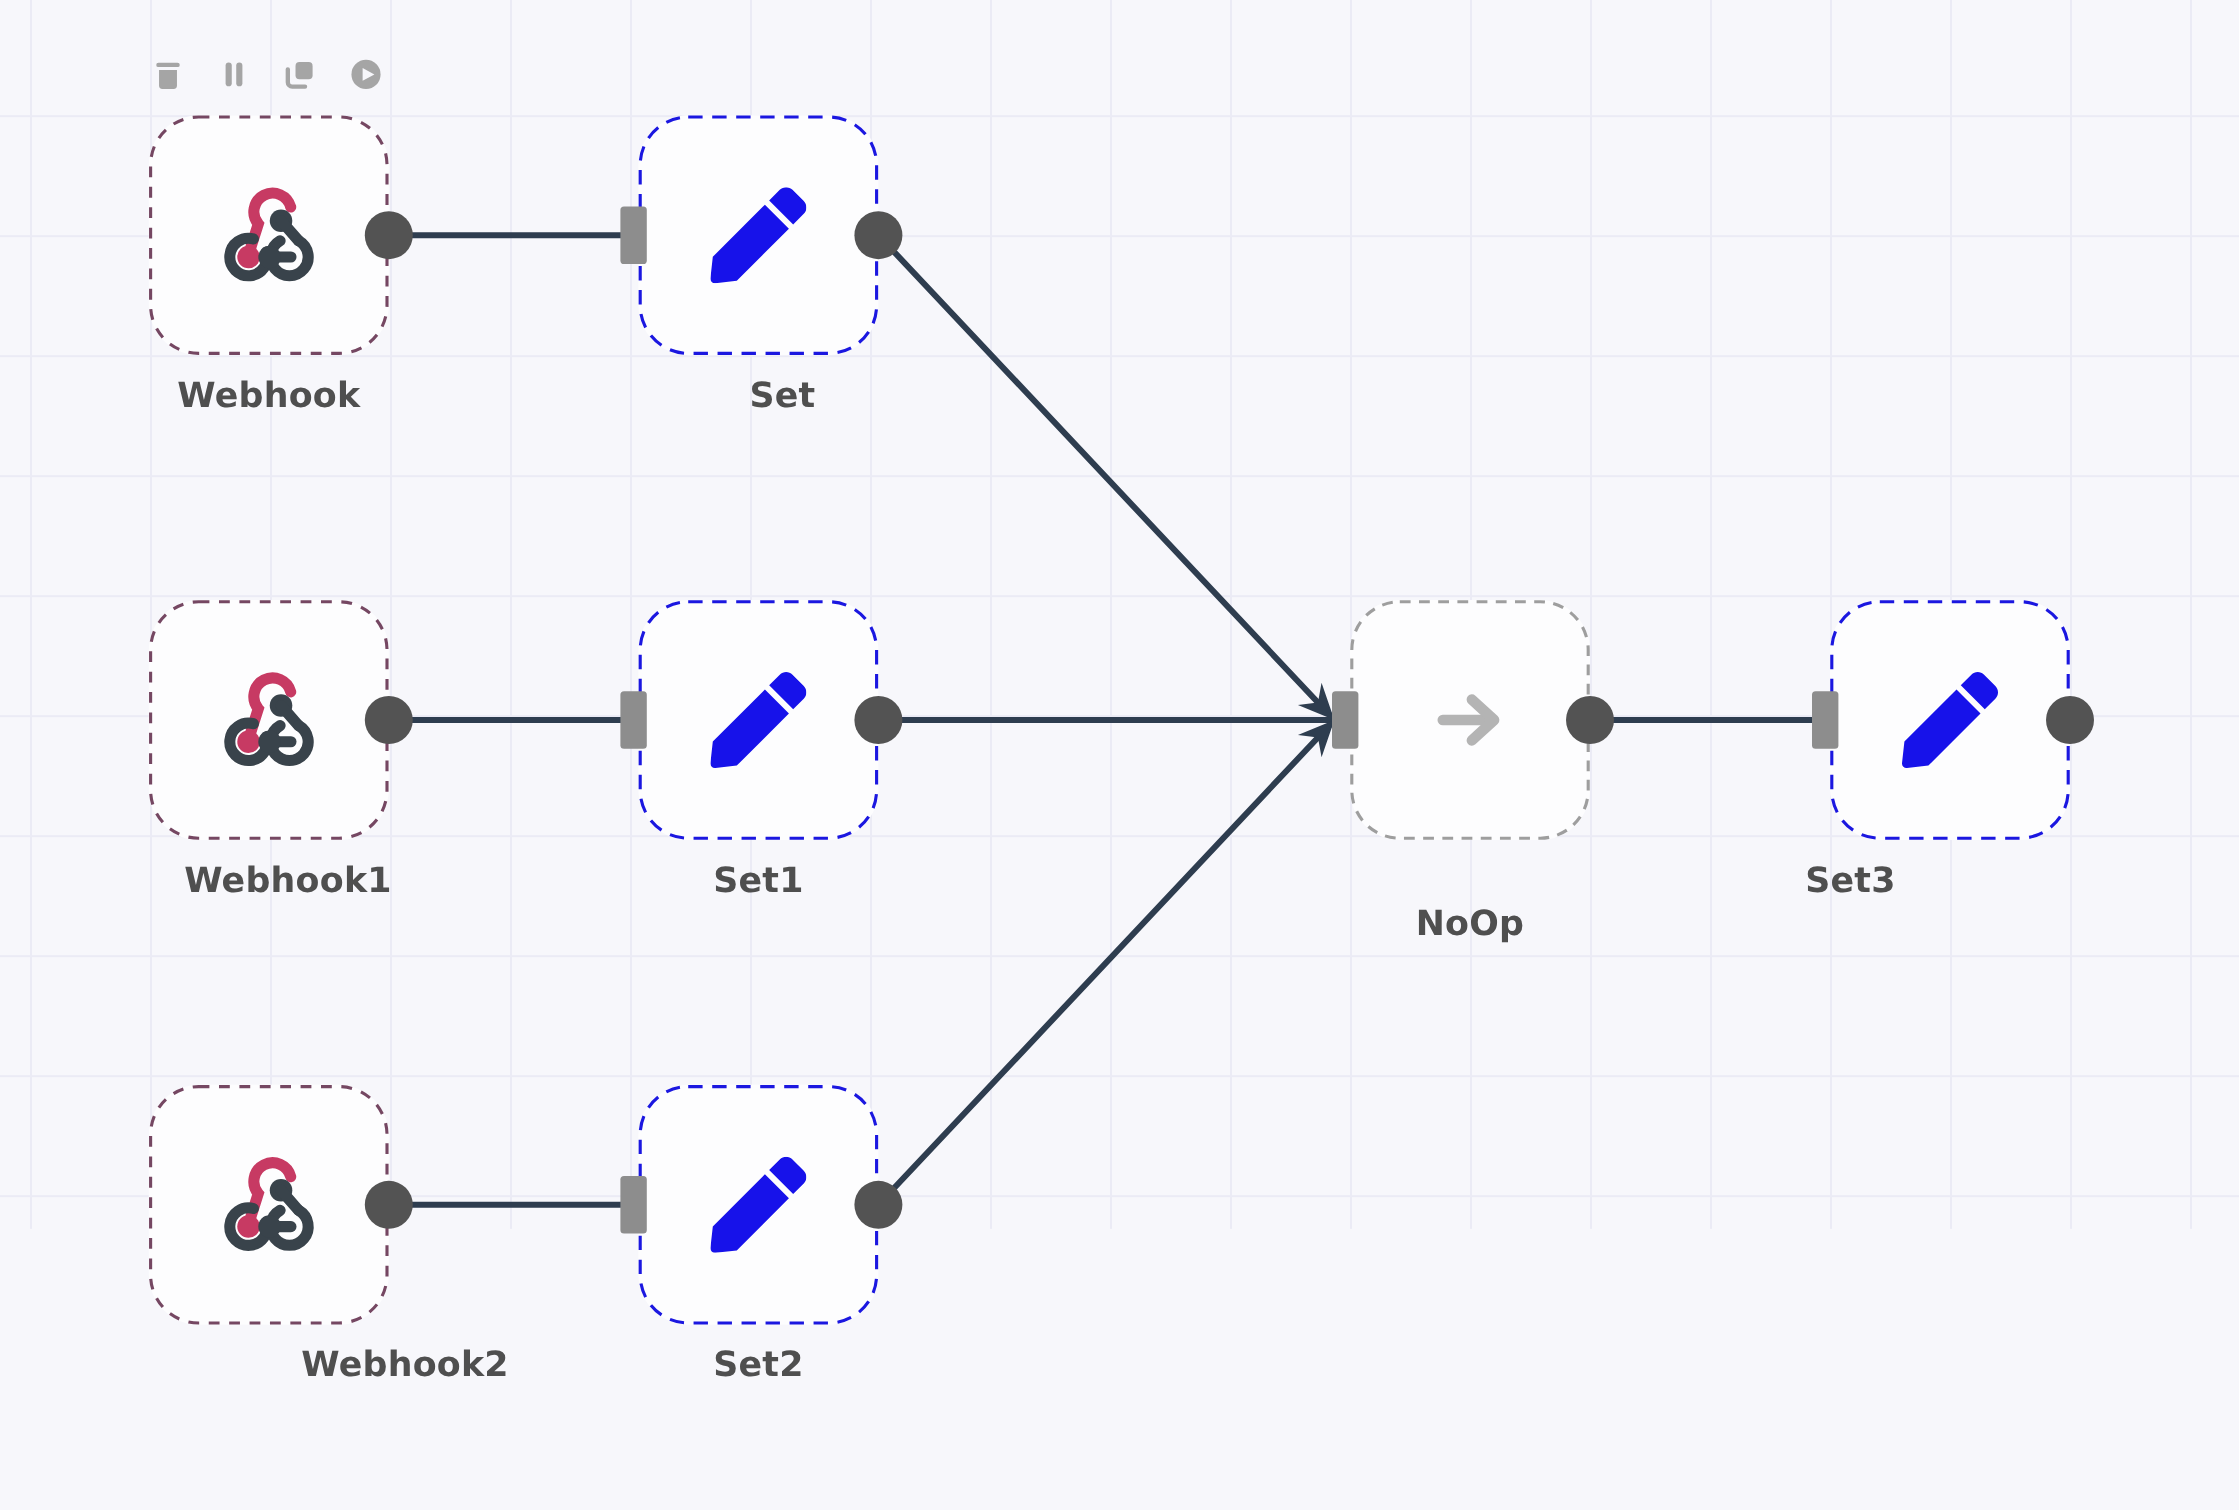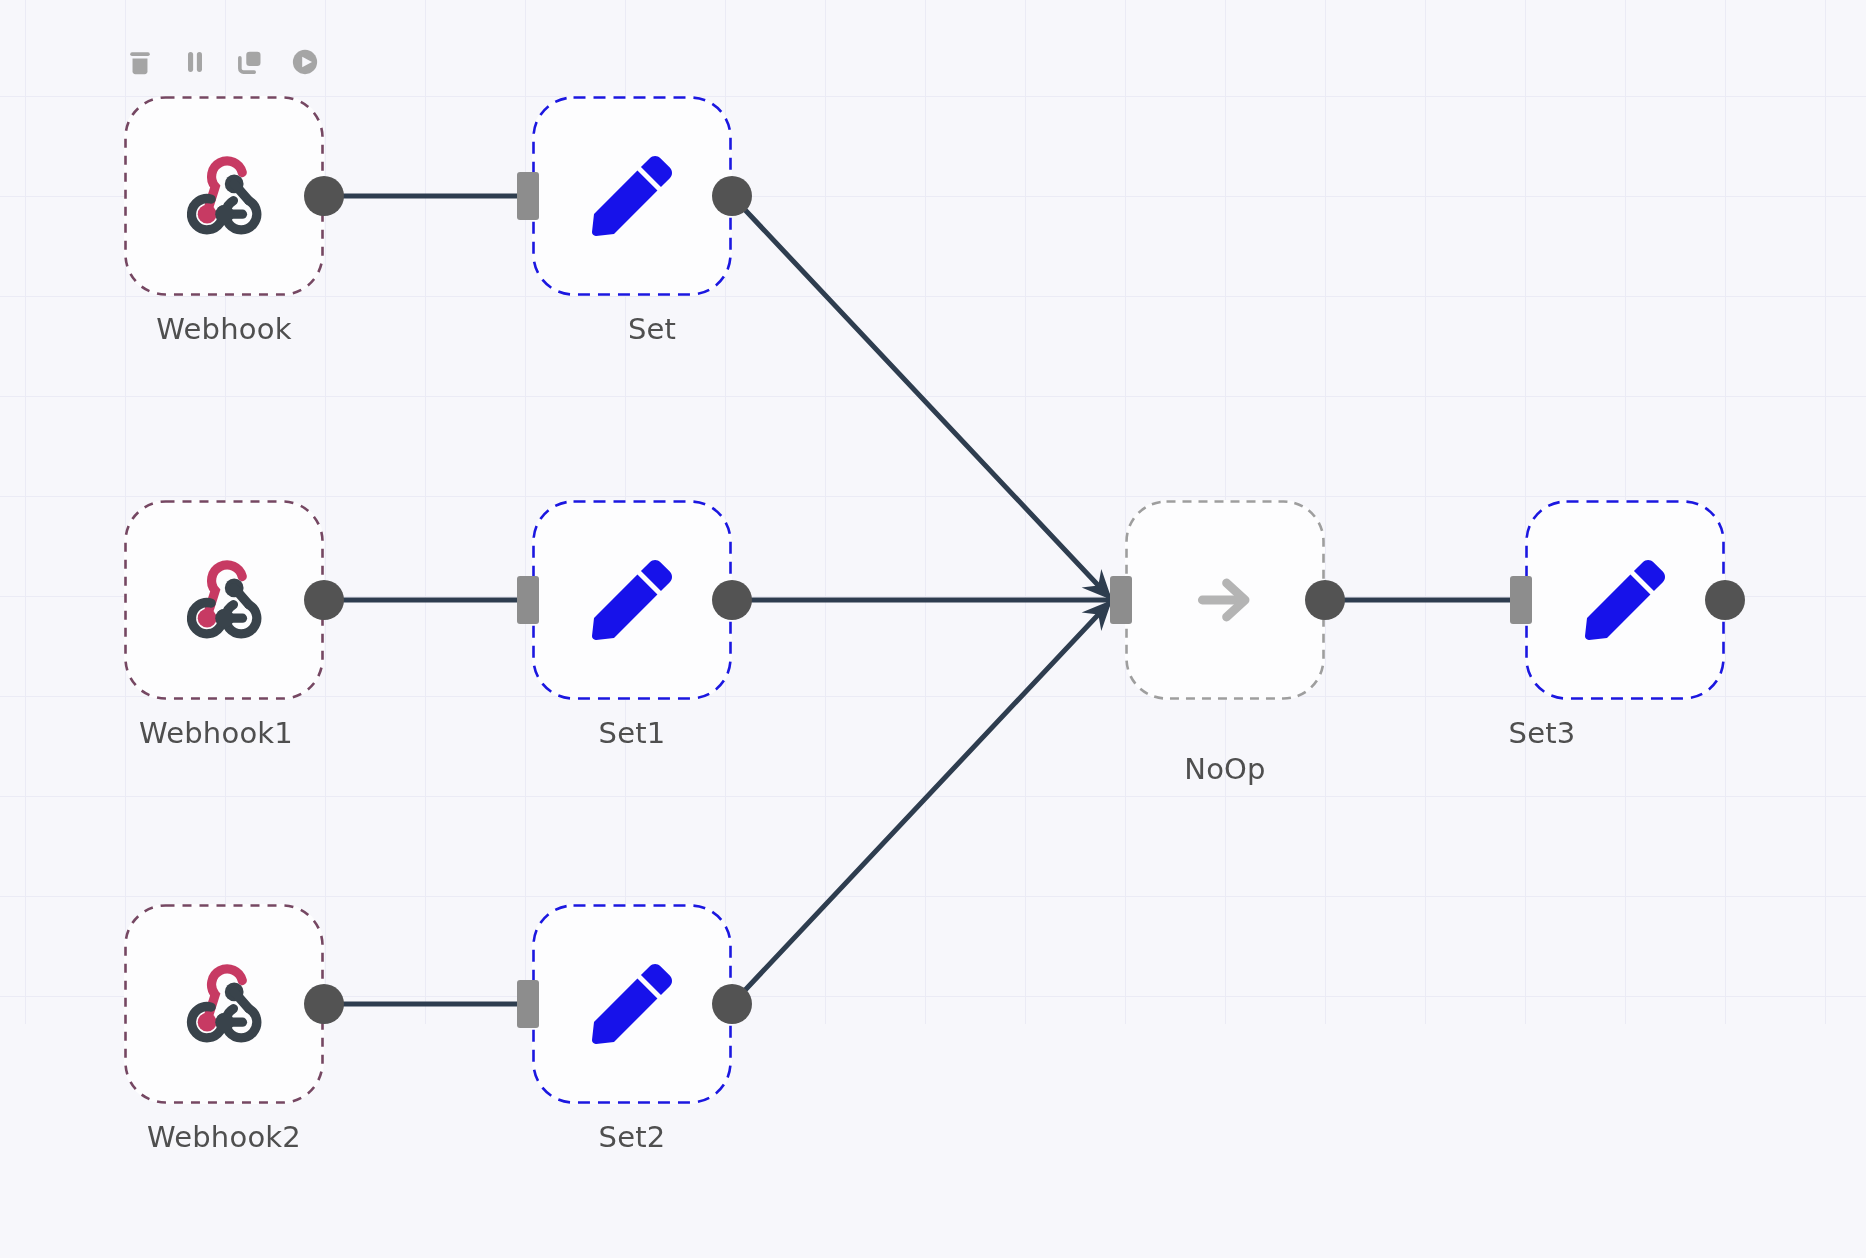--- a/index.html
+++ b/index.html
@@ -9,20 +9,21 @@
     background:#f7f7fb;
   }
   #canvas{
     position:absolute;left:0;top:0;width:1866px;height:1024px;
     background-color:#f7f7fb;
     background-image:
       linear-gradient(to right,#ebebf5 1.5px,transparent 1.5px),
       linear-gradient(to bottom,#ebebf5 1.5px,transparent 1.5px);
     background-size:100px 100px;
     background-position:25px 96px;
+    font-weight:bold;
   }
   #edges{position:absolute;left:0;top:0;width:1866px;height:1258px;pointer-events:none;}
   #edges path.edge{pointer-events:stroke;}
   #toolbar{
     position:absolute;left:126px;top:44px;height:36px;
     display:flex;align-items:center;gap:27px;z-index:5;
   }
   .tb-btn{
     width:28px;height:28px;padding:0;border:none;background:transparent;
     color:#a5a5a5;cursor:pointer;display:flex;align-items:center;justify-content:center;
@@ -143,21 +144,21 @@
             <path d="M21.93 25.93 A4.9 4.9 0 1 1 18.47 22.47" stroke="#39434b" stroke-width="2.9" stroke-linecap="round"></path>
             <circle cx="25.7" cy="17.7" r="2.95" fill="#39434b"></circle>
             <path d="M25.7 17.7 L30.3 22.95" stroke="#39434b" stroke-width="2.9" stroke-linecap="round"></path>
             <path d="M30.35 22.96 A4.9 4.9 0 1 1 25.45 22.96" stroke="#39434b" stroke-width="2.9" stroke-linecap="round"></path>
             <path d="M22.7 27.2 L28.3 27.2" stroke="#39434b" stroke-width="2.9" stroke-linecap="round"></path>
             <circle cx="22.7" cy="27.2" r="2.95" fill="#39434b"></circle>
           </svg>
         </div>
         <div class="out-handle"></div>
       </div>
-      <div class="node-label" style="left: 16px; top: 716px;">Webhook1</div>
+      <div class="node-label" style="left: 40px; top: 716px;">Webhook1</div>
       <div class="node" style="left: 532px; top: 500px;">
         <svg class="node-border" viewBox="0 0 200 200">
           <rect x="1.5" y="1.5" width="197" height="197" rx="40" fill="none" stroke="#1b17e0" stroke-width="2.6" stroke-dasharray="12 8"></rect>
         </svg>
         <div class="icon-wrap">
           <svg width="80" height="80" viewBox="0 0 512 512" fill="#1712ea">
             <path d="M290.74 93.24l128.02 128.02-277.99 277.99-114.14 12.6C11.35 513.54-1.56 500.62.14 485.34l12.7-114.22 277.9-277.88zm207.2-19.06l-60.11-60.11c-18.75-18.75-49.16-18.75-67.91 0l-56.55 56.55 128.02 128.02 56.55-56.55c18.75-18.76 18.75-49.16 0-67.91z"></path>
           </svg>
         </div>
         <div class="in-handle"></div>
@@ -175,21 +176,21 @@
             <path d="M21.93 25.93 A4.9 4.9 0 1 1 18.47 22.47" stroke="#39434b" stroke-width="2.9" stroke-linecap="round"></path>
             <circle cx="25.7" cy="17.7" r="2.95" fill="#39434b"></circle>
             <path d="M25.7 17.7 L30.3 22.95" stroke="#39434b" stroke-width="2.9" stroke-linecap="round"></path>
             <path d="M30.35 22.96 A4.9 4.9 0 1 1 25.45 22.96" stroke="#39434b" stroke-width="2.9" stroke-linecap="round"></path>
             <path d="M22.7 27.2 L28.3 27.2" stroke="#39434b" stroke-width="2.9" stroke-linecap="round"></path>
             <circle cx="22.7" cy="27.2" r="2.95" fill="#39434b"></circle>
           </svg>
         </div>
         <div class="out-handle"></div>
       </div>
-      <div class="node-label" style="left: 24px; top: 1120px;">Webhook2</div>
+      <div class="node-label" style="left: 24px; top: 1120px; text-align: right;">Webhook2</div>
       <div class="node" style="left: 532px; top: 904px;">
         <svg class="node-border" viewBox="0 0 200 200">
           <rect x="1.5" y="1.5" width="197" height="197" rx="40" fill="none" stroke="#1b17e0" stroke-width="2.6" stroke-dasharray="12 8"></rect>
         </svg>
         <div class="icon-wrap">
           <svg width="80" height="80" viewBox="0 0 512 512" fill="#1712ea">
             <path d="M290.74 93.24l128.02 128.02-277.99 277.99-114.14 12.6C11.35 513.54-1.56 500.62.14 485.34l12.7-114.22 277.9-277.88zm207.2-19.06l-60.11-60.11c-18.75-18.75-49.16-18.75-67.91 0l-56.55 56.55 128.02 128.02 56.55-56.55c18.75-18.76 18.75-49.16 0-67.91z"></path>
           </svg>
         </div>
         <div class="in-handle"></div>

